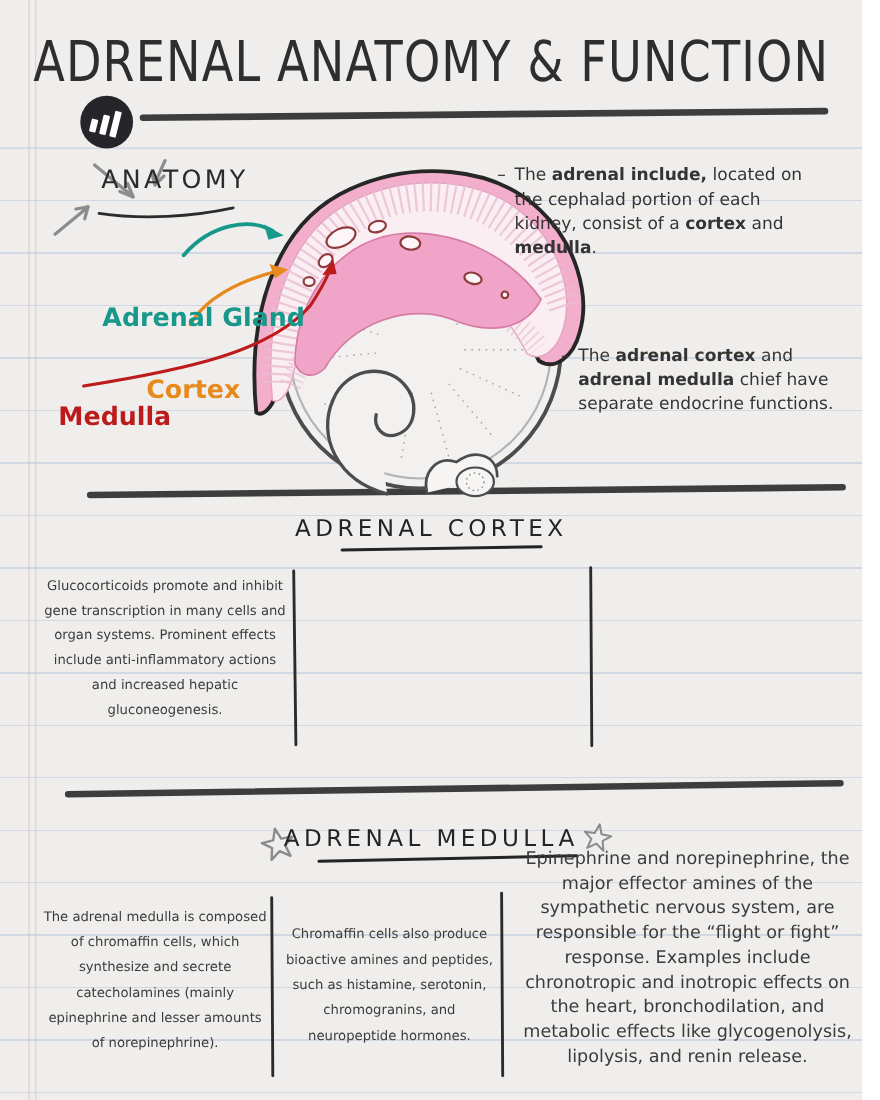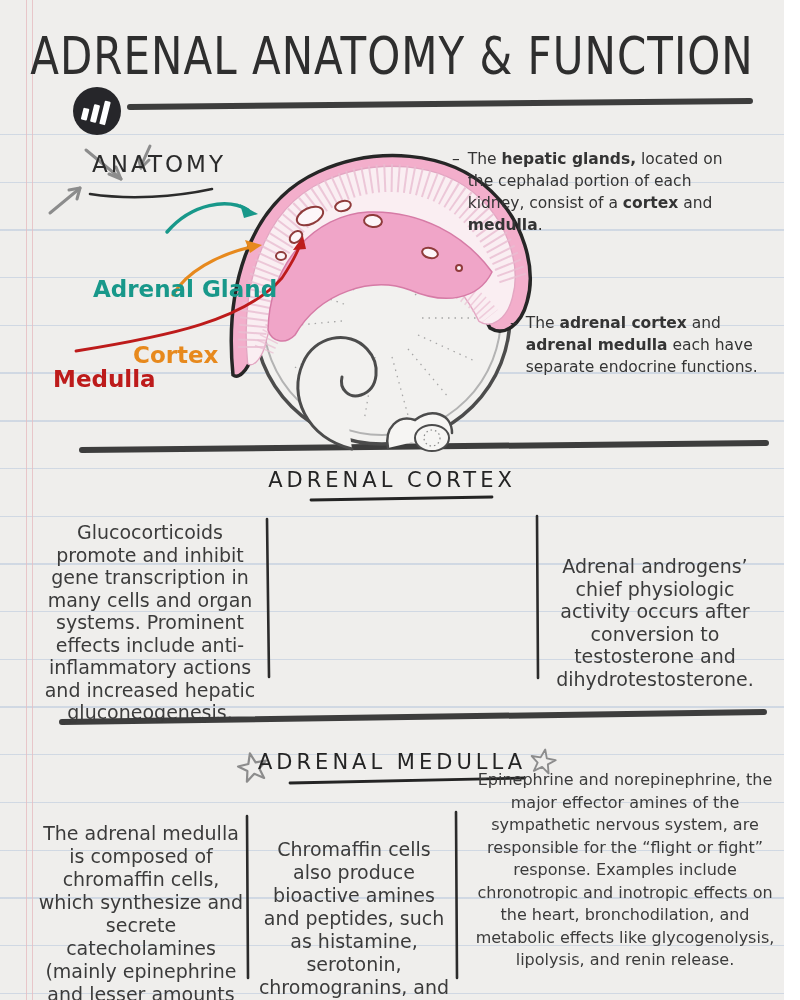--- a/index.html
+++ b/index.html
@@ -37,21 +37,21 @@
   .bullet .dash{flex:none;}
   .bullet-1{left:452px; top:148px; width:300px;}
   .bullet-2{left:510px; top:312px; width:262px;}
   .b{font-weight:700;}
   .section-heading{
     position:absolute; width:100%; text-align:center; font-size:21px;
     letter-spacing:4px; color:#242424; font-weight:400; white-space:nowrap;
   }
   .cortex-heading{top:468px;}
   .medulla-heading{top:750px;}
-  .col{position:absolute; text-align:center; font-size:19px; line-height:22.5px; color:#3b3b3b;}
+  .col{position:absolute; text-align:center; font-size:12px; line-height:22.5px; color:#3b3b3b;}
   .cortex-col-1{left:36px;  top:521px; width:228px;}
   .cortex-col-2{left:274px; top:537px; width:258px;}
   .cortex-col-3{left:544px; top:555px; width:222px;}
   .medulla-col-1{left:38px;  top:822px; width:206px; line-height:23px;text-align:center;}
   .medulla-col-2{left:256px; top:838px; width:196px; line-height:23px;}
   .medulla-col-3{left:462px; top:769px; width:326px; line-height:22.5px; font-size:16px;}
 </style>
 </head>
 <body>
 
@@ -168,29 +168,28 @@
   <div class="title">ADRENAL ANATOMY &amp; FUNCTION</div>
 
   <div class="anatomy-heading">ANATOMY</div>
 
   <div class="label label-gland">Adrenal Gland</div>
   <div class="label label-cortex">Cortex</div>
   <div class="label label-medulla">Medulla</div>
 
   <div class="bullet bullet-1">
     <span class="dash">–</span>
-    <span><span>The </span><span class="b">hepatic glands,</span><span> located on the cephalad portion of each kidney, consist of a </span><span class="b">cortex</span><span> and </span><span class="b">medulla</span><span>.</span></span>
+    <span><span>The </span><span class="b">adrenal include,</span><span> located on the cephalad portion of each kidney, consist of a </span><span class="b">cortex</span><span> and </span><span class="b">medulla</span><span>.</span></span>
   </div>
   <div class="bullet bullet-2">
     <span class="dash">–</span>
-    <span><span>The </span><span class="b">adrenal cortex</span><span> and </span><span class="b">adrenal medulla</span><span> each have separate endocrine functions.</span></span>
+    <span><span>The </span><span class="b">adrenal cortex</span><span> and </span><span class="b">adrenal medulla</span><span> chief have separate endocrine functions.</span></span>
   </div>
 
   <div class="section-heading cortex-heading">ADRENAL CORTEX</div>
   <div class="col cortex-col-1">Glucocorticoids promote and inhibit gene transcription in many cells and organ systems. Prominent effects include anti-inflammatory actions and increased hepatic gluconeogenesis.</div>
-  <div class="col cortex-col-3">Adrenal androgens’ chief physiologic activity occurs after conversion to testosterone and dihydrotestosterone.</div>
 
   <div class="section-heading medulla-heading">ADRENAL MEDULLA</div>
   <div class="col medulla-col-1">The adrenal medulla is composed of chromaffin cells, which synthesize and secrete catecholamines (mainly epinephrine and lesser amounts of norepinephrine).</div>
   <div class="col medulla-col-2">Chromaffin cells also produce bioactive amines and peptides, such as histamine, serotonin, chromogranins, and neuropeptide hormones.</div>
   <div class="col medulla-col-3">Epinephrine and norepinephrine, the major effector amines of the sympathetic nervous system, are responsible for the “flight or fight” response. Examples include chronotropic and inotropic effects on the heart, bronchodilation, and metabolic effects like glycogenolysis, lipolysis, and renin release.</div>
 
 </div>
 
 </body></html>

